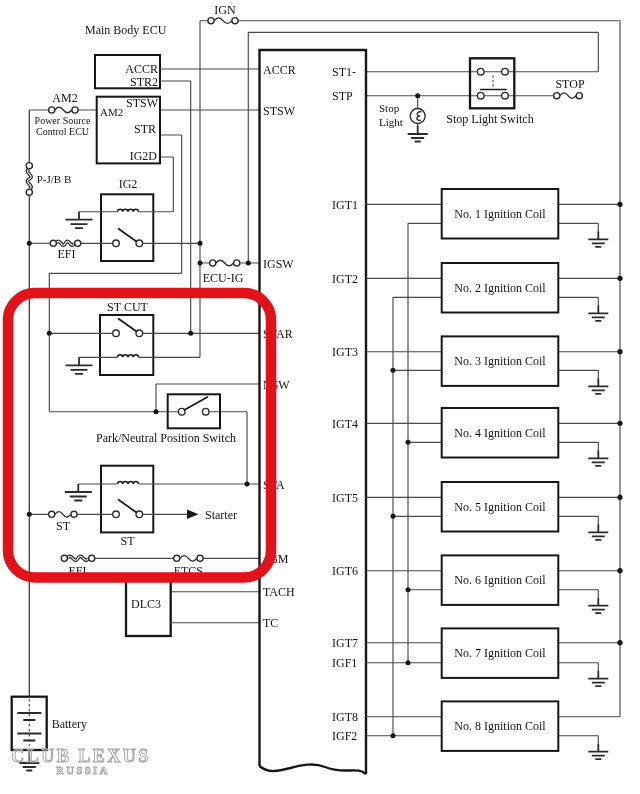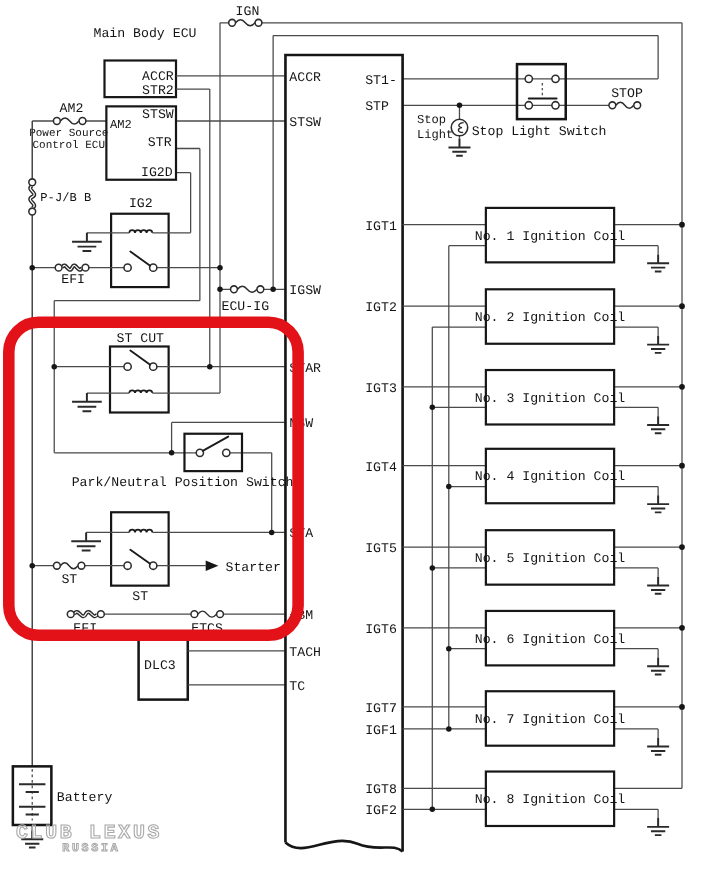--- a/index.html
+++ b/index.html
@@ -1,17 +1,17 @@
 <!DOCTYPE html>
 <html><head>
 <meta charset="utf-8">
 <style>
   html,body{margin:0;padding:0;background:#ffffff;}
   #stage{position:relative;width:640px;height:794px;background:#ffffff;overflow:hidden;
-         font-family:Liberation Mono, monospace;}
+         font-family:Liberation Serif, serif;}
   svg{display:block}
   .wire{stroke:#4a4a4a;stroke-width:1.15;fill:none;}
   .wire2{stroke:#3d3d3d;stroke-width:1.3;fill:none;}
   .box{stroke:#161616;stroke-width:2;fill:none;}
   .boxthick{stroke:#161616;stroke-width:2.3;fill:none;}
   .ecm{stroke:#161616;stroke-width:2.4;fill:none;}
   .term{stroke:#2c2c2c;stroke-width:1.4;fill:#ffffff;}
   .blade{stroke:#1b1b1b;stroke-width:1.7;fill:none;stroke-linecap:round;}
   .coilsym{stroke:#1b1b1b;stroke-width:1.5;fill:none;}
   .gnd{stroke:#2a2a2a;stroke-width:1.8;fill:none;}

